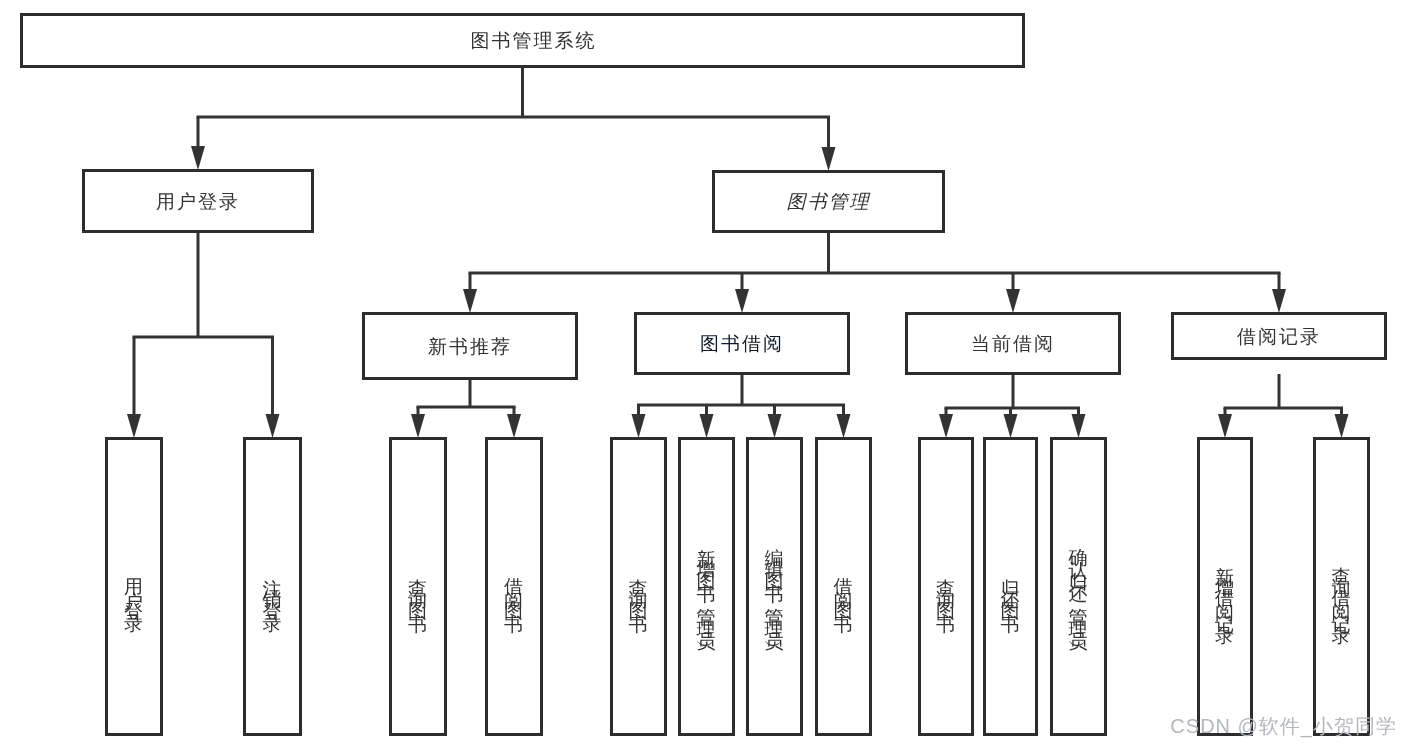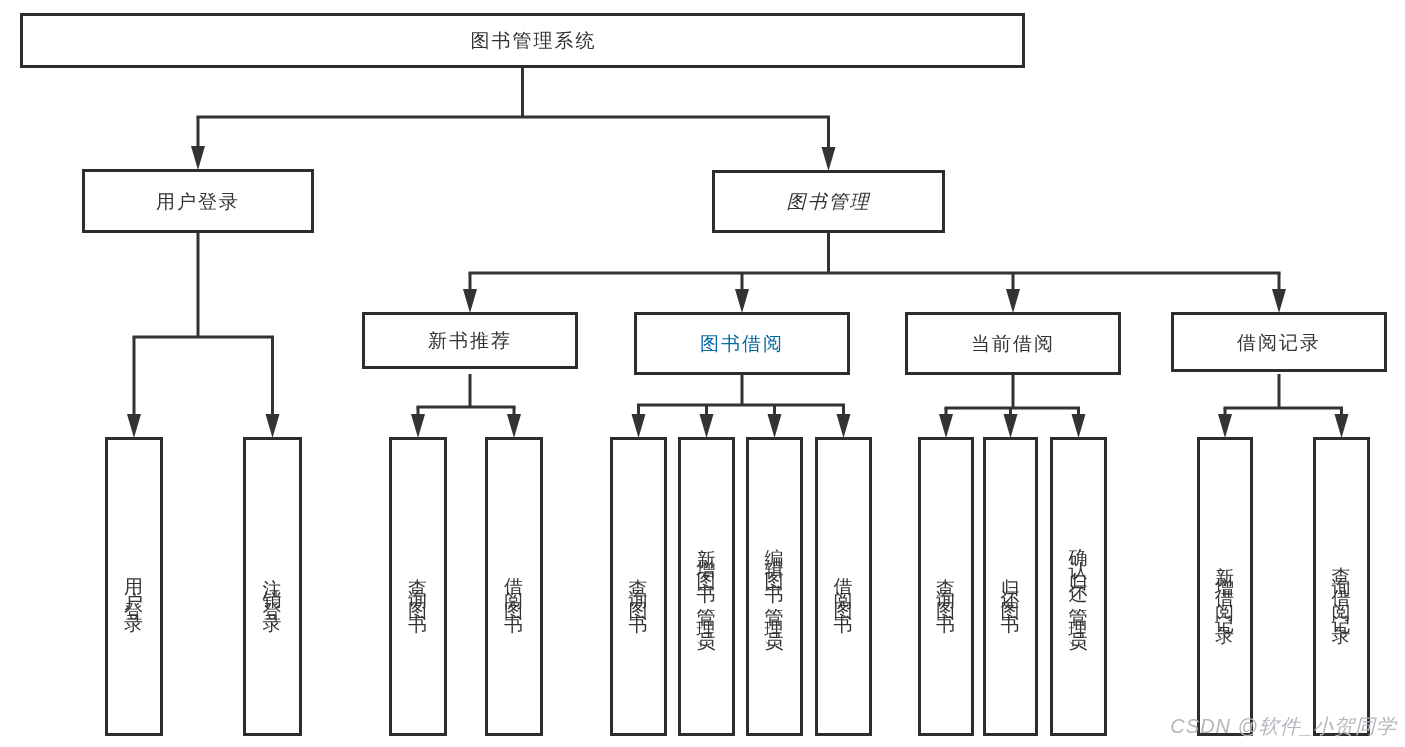--- a/index.html
+++ b/index.html
@@ -117,30 +117,30 @@
   <div id="nodes">
       <div class="node" style="left: 20px; top: 13px; width: 1005px; height: 55px; border-color: rgb(45, 45, 45); color: rgb(51, 51, 51); padding-left: 22px;">
         <span class="lbl">图书管理系统</span>
       </div>
       <div class="node" style="left: 82px; top: 169px; width: 232px; height: 64px; border-color: rgb(45, 45, 45); color: rgb(51, 51, 51);">
         <span class="lbl">用户登录</span>
       </div>
       <div class="node" style="left: 712px; top: 170px; width: 233px; height: 63px; border-color: rgb(45, 45, 45); color: rgb(51, 51, 51); font-style: italic;">
         <span class="lbl">图书管理</span>
       </div>
-      <div class="node" style="left: 362px; top: 312px; width: 216px; height: 57px; border-color: rgb(45, 45, 45); color: rgb(51, 51, 51);">
+      <div class="node" style="left: 362px; top: 312px; width: 216px; height: 68px; border-color: rgb(45, 45, 45); color: rgb(51, 51, 51);">
         <span class="lbl">新书推荐</span>
       </div>
-      <div class="node" style="left: 634px; top: 312px; width: 216px; height: 63px; border-color: rgb(45, 45, 45); color: #0369a1;">
+      <div class="node" style="left: 634px; top: 312px; width: 216px; height: 63px; border-color: rgb(45, 45, 45); color: #0f172a;">
         <span class="lbl">图书借阅</span>
       </div>
       <div class="node" style="left: 905px; top: 312px; width: 216px; height: 63px; border-color: rgb(45, 45, 45); color: rgb(51, 51, 51); text-align: right;">
         <span class="lbl">当前借阅</span>
       </div>
-      <div class="node" style="left: 1171px; top: 312px; width: 216px; height: 60px; border-color: rgb(45, 45, 45); color: rgb(51, 51, 51); text-align: center;">
+      <div class="node" style="left: 1171px; top: 312px; width: 216px; height: 48px; border-color: rgb(45, 45, 45); color: rgb(51, 51, 51); text-align: center;">
         <span class="lbl">借阅记录</span>
       </div>
       <div class="node vertical" style="left: 105px; top: 437px; width: 58px; height: 299px; border-color: rgb(45, 45, 45); color: rgb(51, 51, 51);">
         <span class="lbl">用户登录</span>
       </div>
       <div class="node vertical" style="left: 243px; top: 437px; width: 59px; height: 299px; border-color: rgb(45, 45, 45); color: rgb(51, 51, 51);">
         <span class="lbl">注销登录</span>
       </div>
       <div class="node vertical" style="left: 389px; top: 437px; width: 58px; height: 299px; border-color: rgb(45, 45, 45); color: rgb(51, 51, 51);">
         <span class="lbl">查询图书</span>
@@ -169,14 +169,14 @@
       <div class="node vertical" style="left: 1050px; top: 437px; width: 57px; height: 299px; border-color: rgb(45, 45, 45); color: rgb(51, 51, 51);">
         <span class="lbl">确认归还（管理员）</span>
       </div>
       <div class="node vertical" style="left: 1197px; top: 437px; width: 56px; height: 299px; border-color: rgb(45, 45, 45); color: rgb(51, 51, 51);">
         <span class="lbl">新增借阅记录</span>
       </div>
       <div class="node vertical" style="left: 1313px; top: 437px; width: 57px; height: 299px; border-color: rgb(45, 45, 45); color: rgb(51, 51, 51);">
         <span class="lbl">查询借阅记录</span>
       </div>
     </div>
-  <div class="watermark" style="color: rgb(179, 182, 188); font-style: italic;">CSDN @软件_小贺同学</div>
+  <div class="watermark" style="color: rgb(179, 182, 188);">CSDN @软件_小贺同学</div>
 </div>
 
 </body></html>

